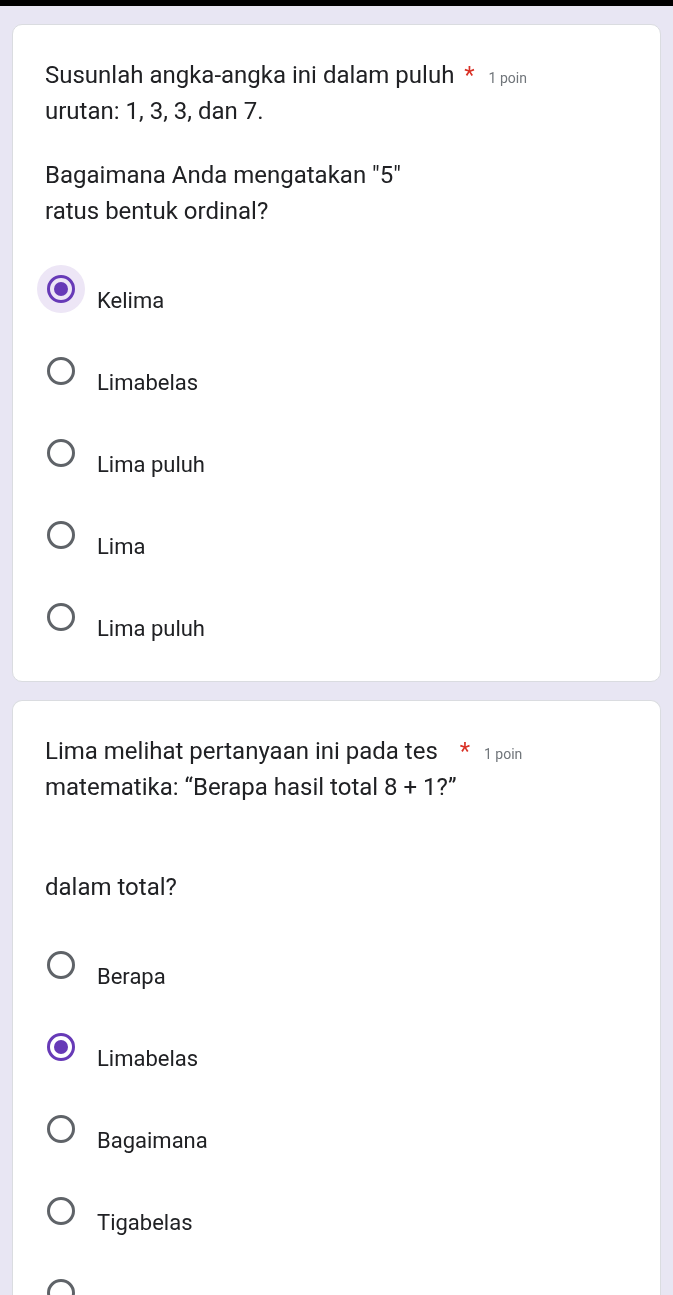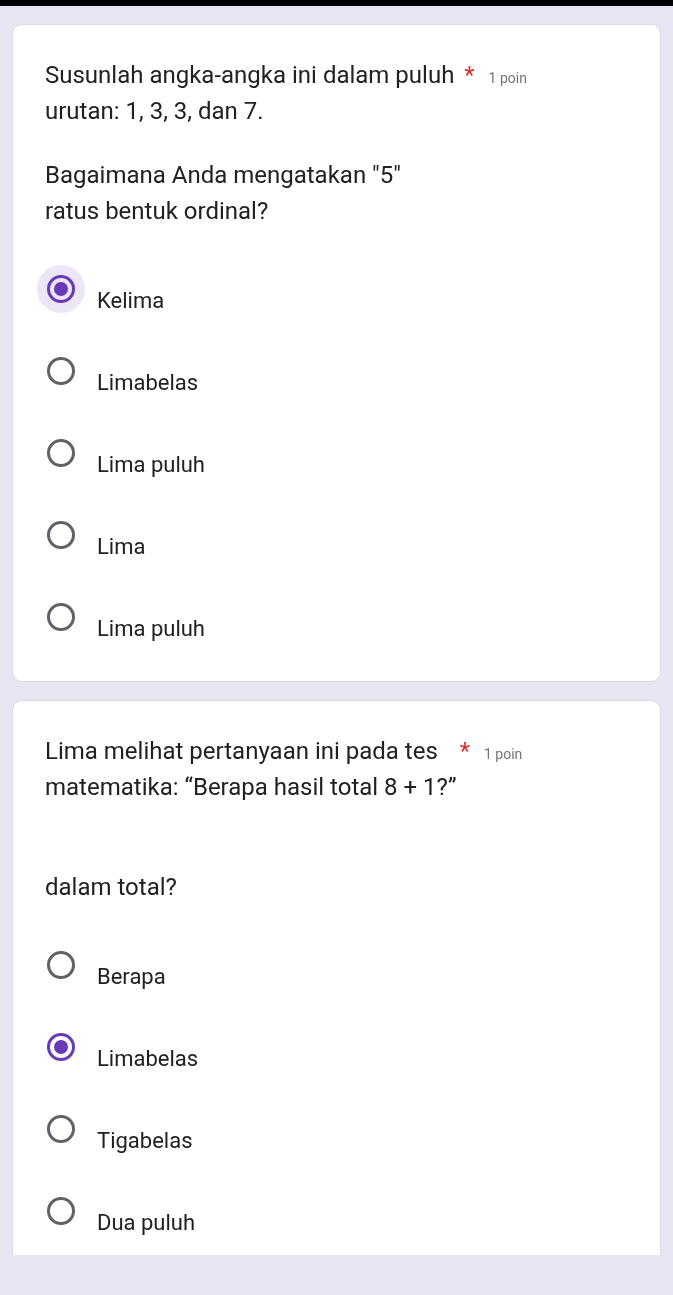--- a/index.html
+++ b/index.html
@@ -171,20 +171,26 @@
       <div class="radio selected">
           <div class="dot"></div>
         </div>
     </div>
     <span class="option-label">Limabelas</span>
   </div>
   <div class="option">
     <div class="radio-wrap">
       <div class="radio"></div>
     </div>
+    <span class="option-label">Bagaimana</span>
+  </div>
+  <div class="option">
+    <div class="radio-wrap">
+      <div class="radio"></div>
+    </div>
     <span class="option-label">Tigabelas</span>
   </div>
   <div class="option">
     <div class="radio-wrap">
       <div class="radio"></div>
     </div>
     <span class="option-label">Dua puluh</span>
   </div>
 </div>
 

